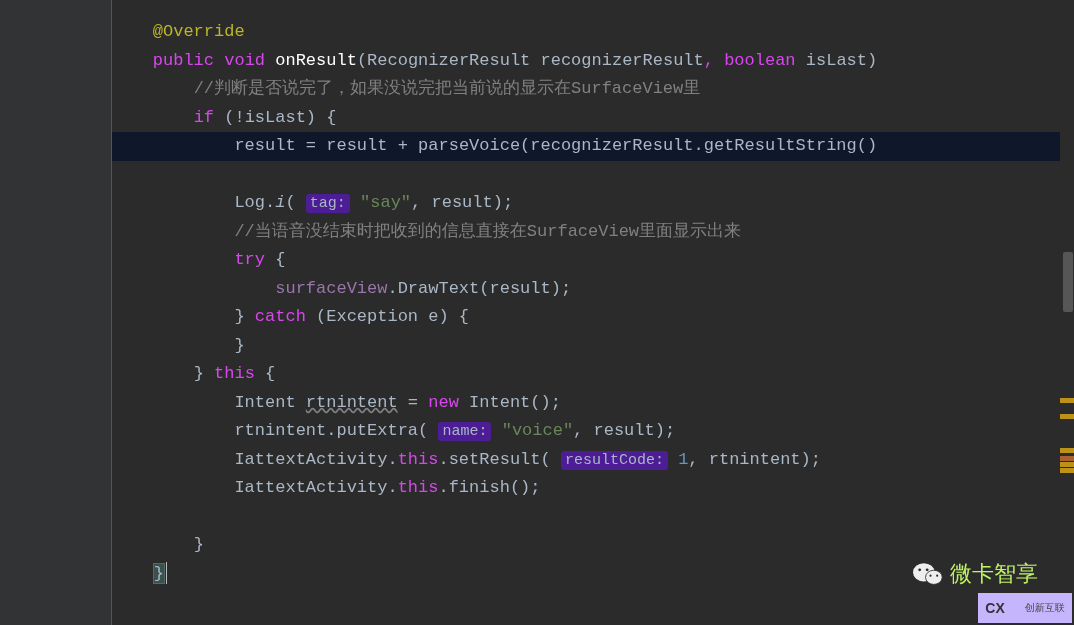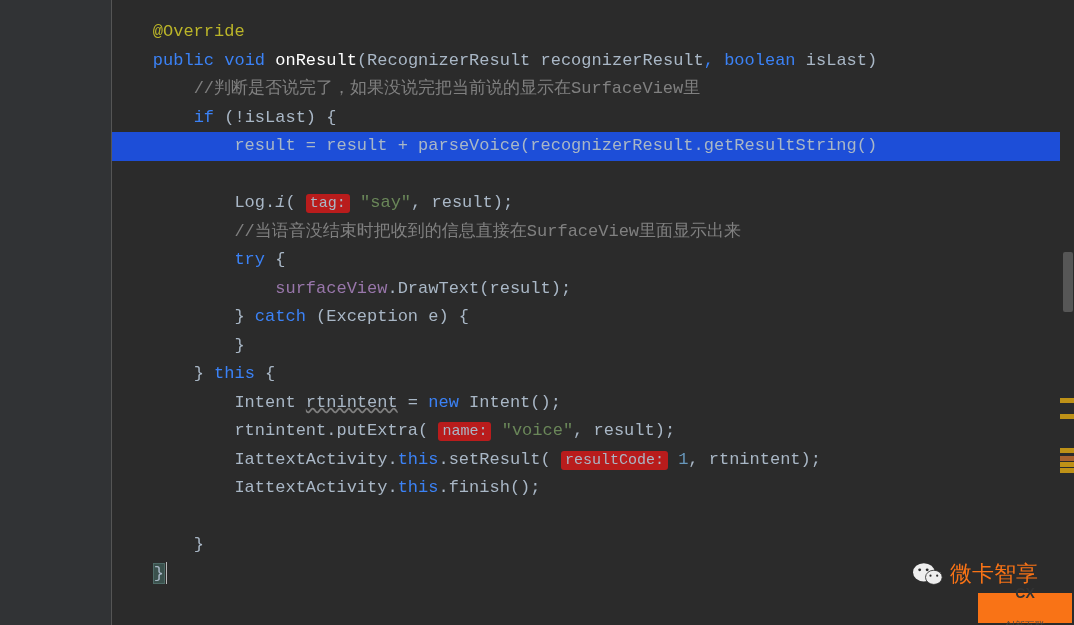--- a/index.html
+++ b/index.html
@@ -30,32 +30,32 @@
     overflow: hidden;
   }
   .line {
     height: 28.5px;
     line-height: 28.5px;
     white-space: pre;
     color: #a9b7c6;
     padding-left: 0;
   }
   .highlighted-line {
-    background: #1d4ed8;
+    background: #0f172a;
   }
   .annotation { color: #bbb529; }
-  .keyword { color: #3b82f6; }
+  .keyword { color: #d946ef; }
   .method-decl { color: #ffffff; }
   .string { color: #6a8759; }
   .comment { color: #808080; }
   .field { color: #9876aa; text-align: center; }
   .number { color: #6897bb; }
   .weak { text-decoration: underline wavy #808080; }
   .hint {
-    background: #b91c1c;
+    background: #4c1d95;
     color: #a9b7c6;
     padding: 1px 4px;
     border-radius: 3px;
     font-size: 15px;
   }
   .italic { font-style: italic; }
   .brace-match { background: #3b514d; border: 1px solid #4e6b67; }
   .caret {
     display: inline-block;
     width: 1px;
@@ -89,40 +89,39 @@
   }
   .marker.yellow { background: #be9117; }
   .marker.orange { background: #a8622f; }
   .watermark {
     position: absolute;
     right: 36px;
     bottom: 36px;
     display: flex;
     align-items: center;
     gap: 7px;
-    color: #f97316;
+    color: #bef264;
     font-family: sans-serif;
     font-size: 22px;
   }
   .watermark svg { width: 30px; height: 26px; fill: #eee; }
   .corner-logo {
     position: absolute;
     right: 2px;
     bottom: 2px;
     width: 94px;
     height: 30px;
-    background: #f97316;
+    background: #c4b5fd;
     display: flex;
     align-items: center;
     justify-content: center;
     font-size: 10px;
     color: #444;
     font-family: sans-serif;
     gap: 20px;
-    flex-direction: column;
   }
   .corner-logo .cx {
     font-weight: bold;
     font-size: 14px;
     color: #333;
   }
   .corner-logo .txt { line-height: 1; }
 </style>
 </head>
 <body>

